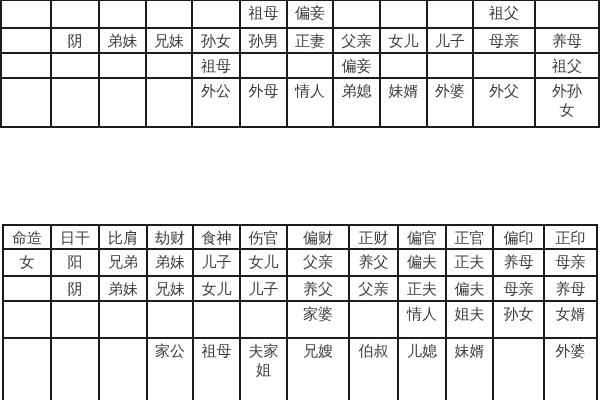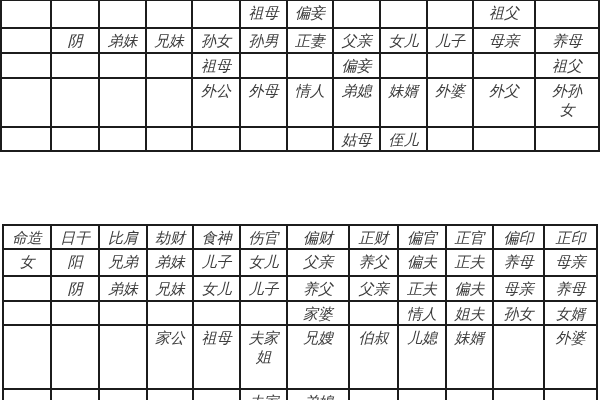--- a/index.html
+++ b/index.html
@@ -2,21 +2,21 @@
 <html><head>
 <meta charset="utf-8">
 <style>
   html,body{margin:0;padding:0}
   body{
     width:600px;height:400px;overflow:hidden;position:relative;
     background:#ffffff;
     font-family:"DejaVu Serif","Liberation Serif",serif;
   }
   table{
-    border-collapse:collapse;table-layout:fixed;position:absolute;font-style:italic;
+    border-collapse:collapse;table-layout:fixed;position:absolute;
   }
   #top-table{left:0;top:-1px;width:600px}
   #bottom-table{left:2px;top:224px;width:594px}
   td{
     border:2px solid #1c1c1c;
     font-size:15px;line-height:19px;color:#3d3d3d;
     text-align:center;vertical-align:top;
     padding:3px 0 0 0;
     white-space:pre-line;
     overflow:hidden;
@@ -25,21 +25,21 @@
   #top-table tr.r0{height:28px}
   #top-table tr.r1{height:25px}
   #top-table tr.r2{height:25px}
   #top-table tr.r3{height:43px}
   #top-table tr.r4{height:49px}
   #top-table tr.r5{height:22px}
   
   #bottom-table tr.r0{height:23px}
   #bottom-table tr.r1{height:27px}
   #bottom-table tr.r2{height:25px}
-  #bottom-table tr.r3{height:24px}
+  #bottom-table tr.r3{height:37px}
   #bottom-table tr.r4{height:64px}
   #bottom-table tr.r5{height:56px}
 </style>
 </head>
 <body>
 
 <table id="top-table">
   <colgroup>
     <col style="width:50px">
       <col style="width:48px">
@@ -104,34 +104,20 @@
         <td></td>
         <td>外公</td>
         <td>外母</td>
         <td>情人</td>
         <td>弟媳</td>
         <td>妹婿</td>
         <td>外婆</td>
         <td>外父</td>
         <td>外孙
 女</td>
-      </tr>
-      <tr class="r5">
-        <td></td>
-        <td></td>
-        <td></td>
-        <td></td>
-        <td></td>
-        <td></td>
-        <td></td>
-        <td>姑母</td>
-        <td>侄儿</td>
-        <td></td>
-        <td></td>
-        <td></td>
       </tr>
     </tbody>
 </table>
 
 <table id="bottom-table">
   <colgroup>
     <col style="width:48px">
       <col style="width:48px">
       <col style="width:48px">
     <col style="width:46px">

